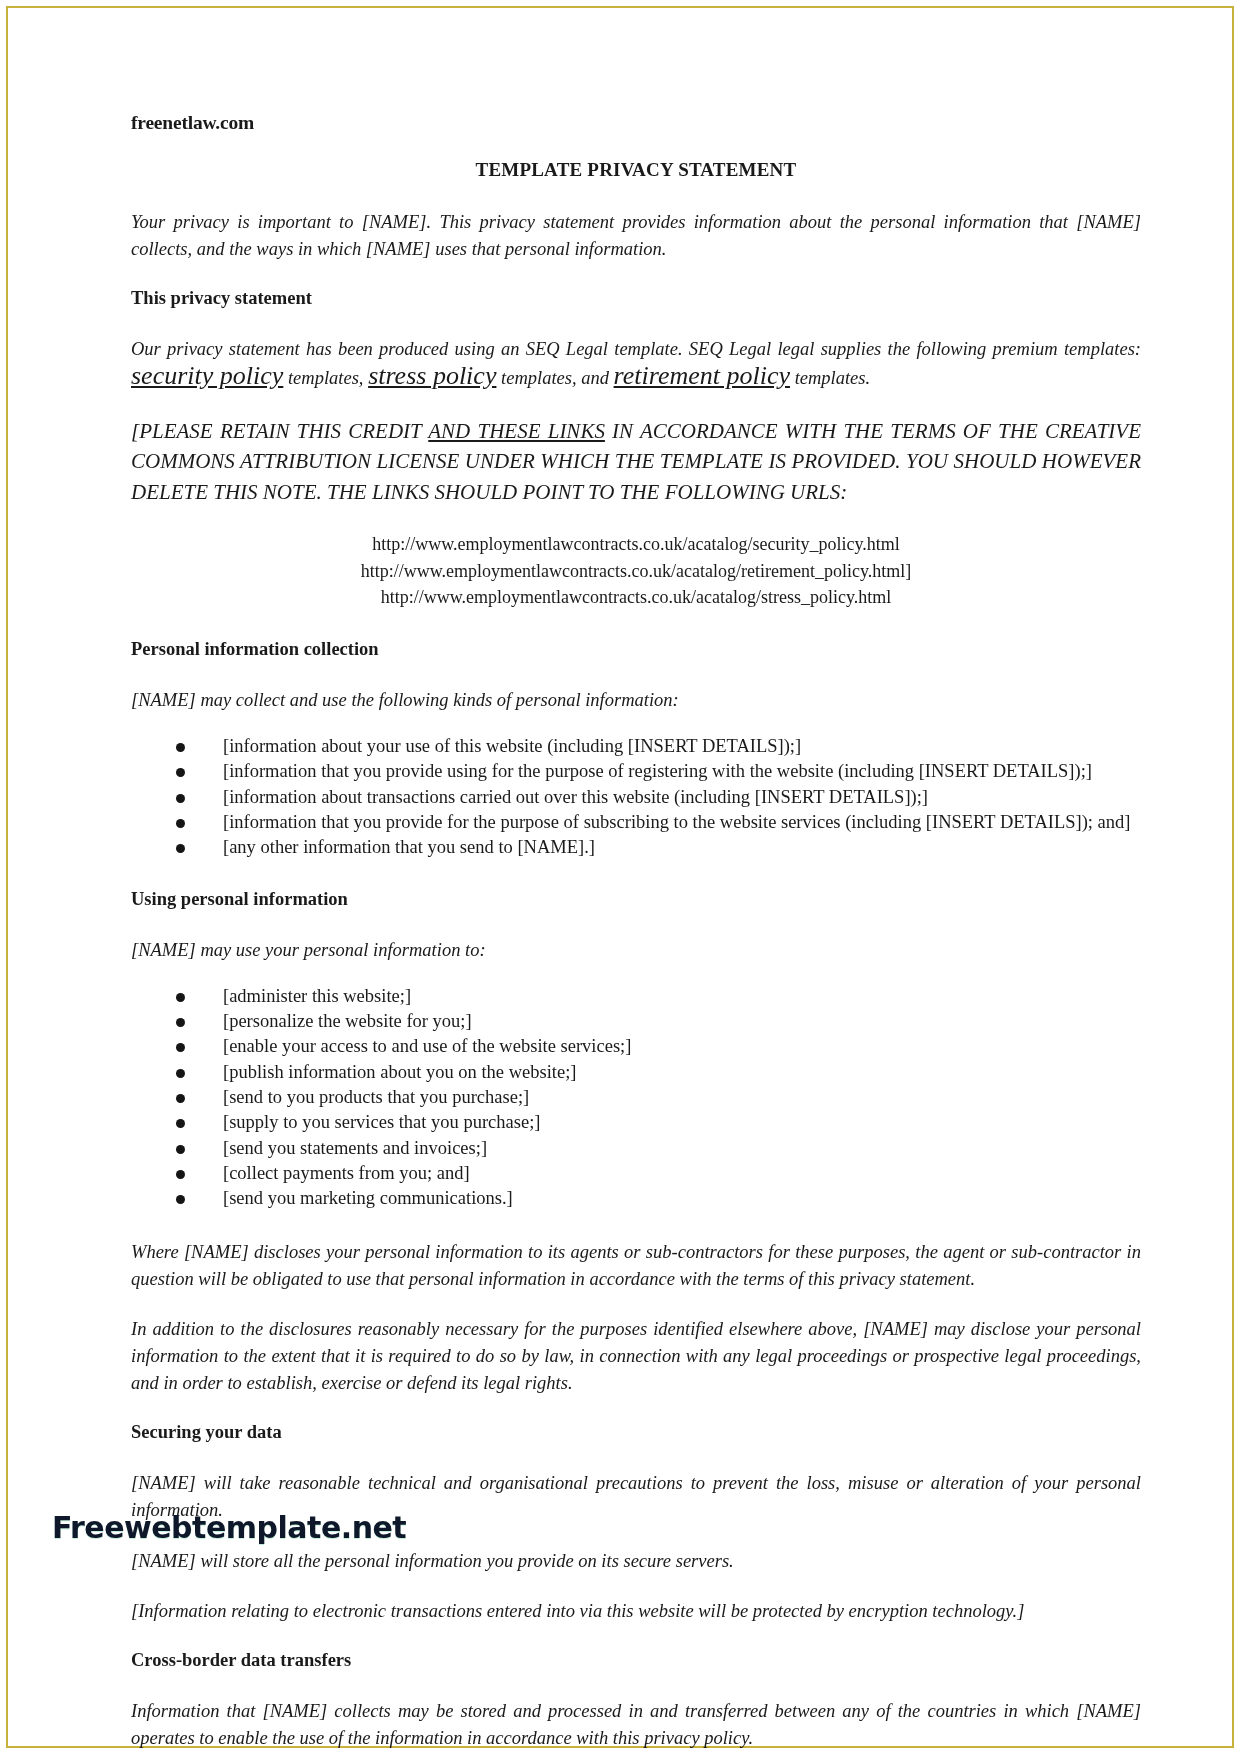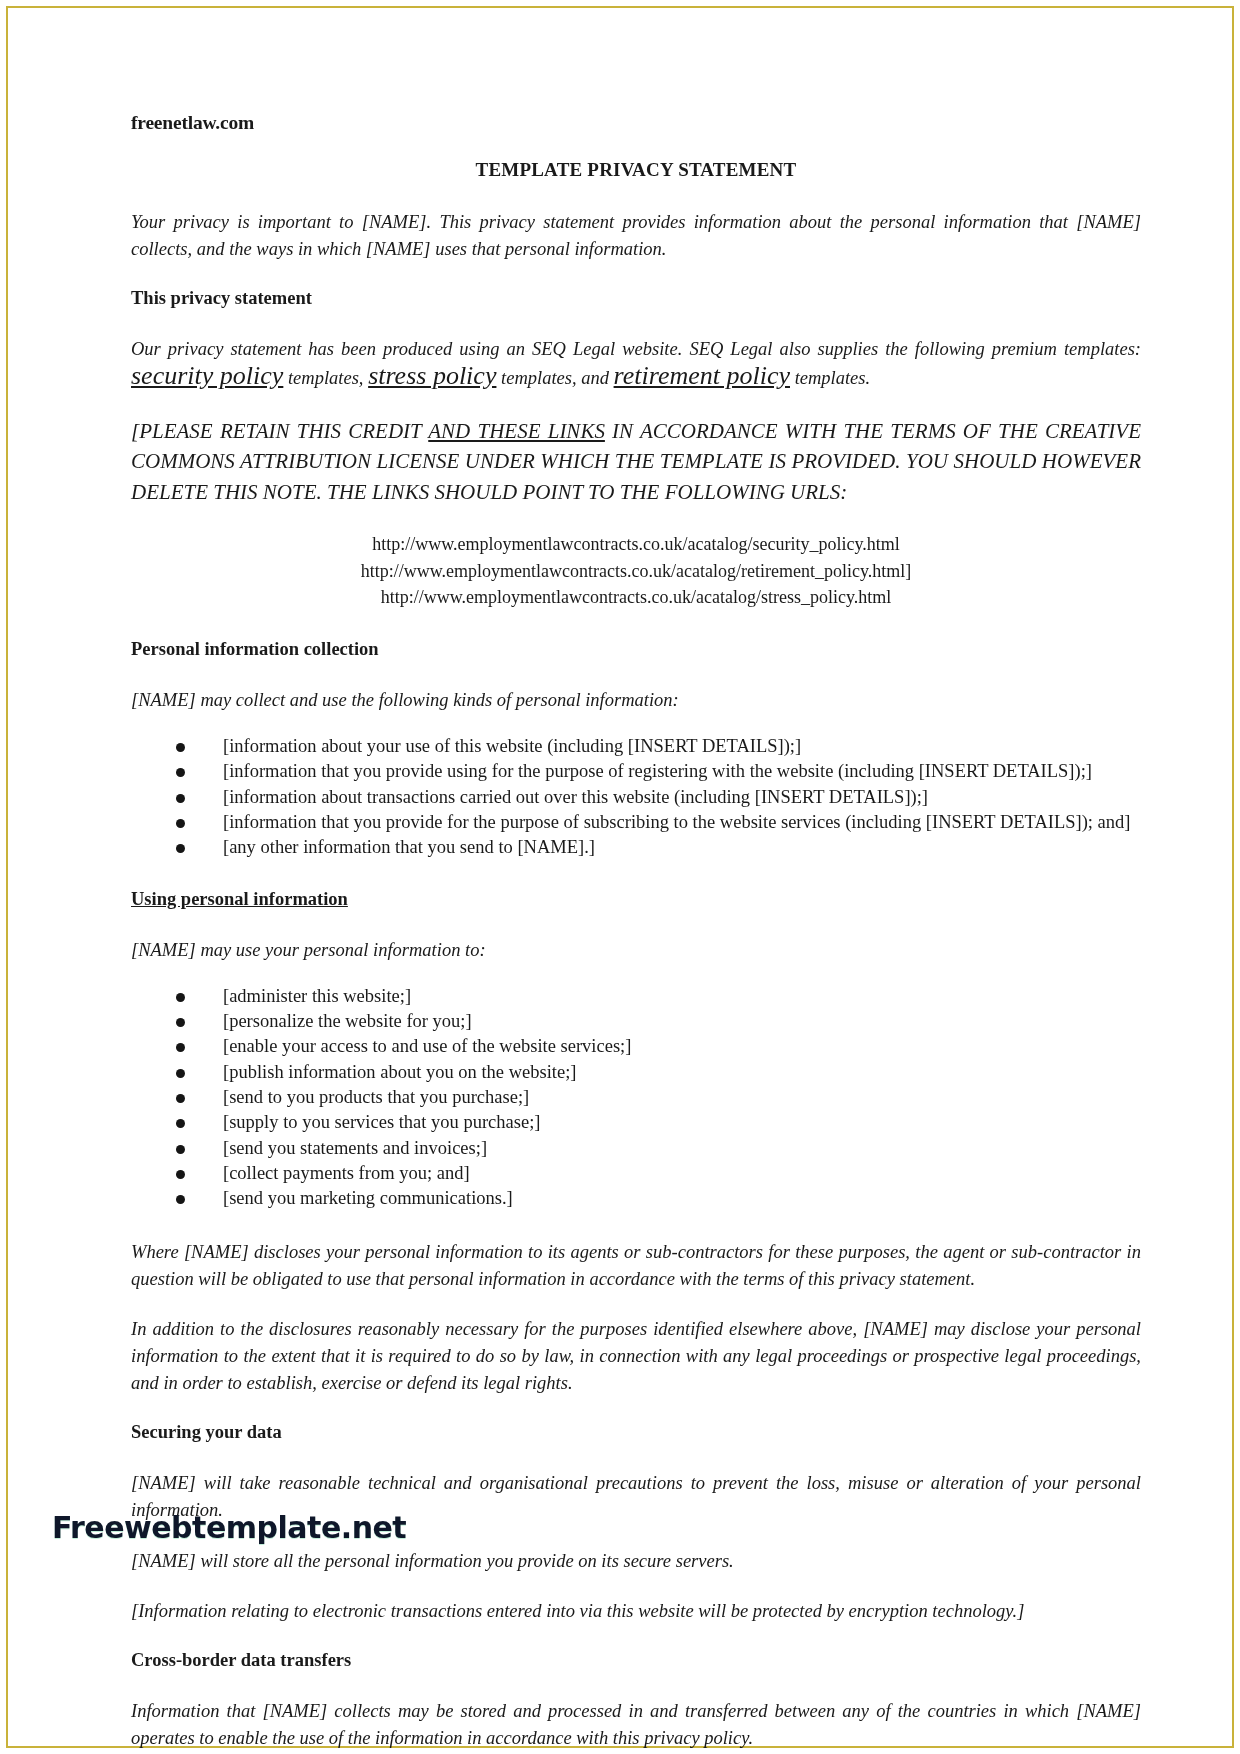--- a/index.html
+++ b/index.html
@@ -75,21 +75,20 @@
     margin-bottom: 20px;
   }
   h2.section {
     font-weight: bold;
     font-size: 18.5px;
     margin: 0 0 27px 0;
     line-height: 1.2;
   }
   h2.section.after-list {
     margin-top: 19px;
-    text-decoration: underline;
   }
   .linkword {
     text-decoration: underline;
     font-size: 26px;
     line-height: 1;
   }
   .uline {
     text-decoration: underline;
   }
   .caps {
@@ -152,21 +151,21 @@
     <div class="doc">
 
       <div class="site-name">freenetlaw.com</div>
 
       <div class="doc-title">TEMPLATE PRIVACY STATEMENT</div>
 
       <p class="body">Your privacy is important to [NAME].  This privacy statement provides information about the personal information that [NAME] collects, and the ways in which [NAME] uses that personal information.</p>
 
       <h2 class="section">This privacy statement</h2>
 
-      <p class="body"><span>Our privacy statement has been produced using an SEQ Legal website.  SEQ Legal also supplies the following premium templates: </span><span class="linkword">security policy</span><span> templates, </span><span class="linkword">stress policy</span><span> templates, and </span><span class="linkword">retirement policy</span><span> templates.</span></p>
+      <p class="body"><span>Our privacy statement has been produced using an SEQ Legal template.  SEQ Legal legal supplies the following premium templates: </span><span class="linkword">security policy</span><span> templates, </span><span class="linkword">stress policy</span><span> templates, and </span><span class="linkword">retirement policy</span><span> templates.</span></p>
 
       <p class="caps"><span>[PLEASE RETAIN THIS CREDIT </span><span class="uline">AND THESE LINKS</span><span> IN ACCORDANCE WITH THE TERMS OF THE CREATIVE COMMONS ATTRIBUTION LICENSE UNDER WHICH THE TEMPLATE IS PROVIDED.  YOU SHOULD HOWEVER DELETE THIS NOTE.  THE LINKS SHOULD POINT TO THE FOLLOWING URLS:</span></p>
 
       <div class="urls">
         <div>http://www.employmentlawcontracts.co.uk/acatalog/security_policy.html</div>
         <div>http://www.employmentlawcontracts.co.uk/acatalog/retirement_policy.html]</div>
         <div>http://www.employmentlawcontracts.co.uk/acatalog/stress_policy.html</div>
       </div>
 
       <h2 class="section">Personal information collection</h2>

